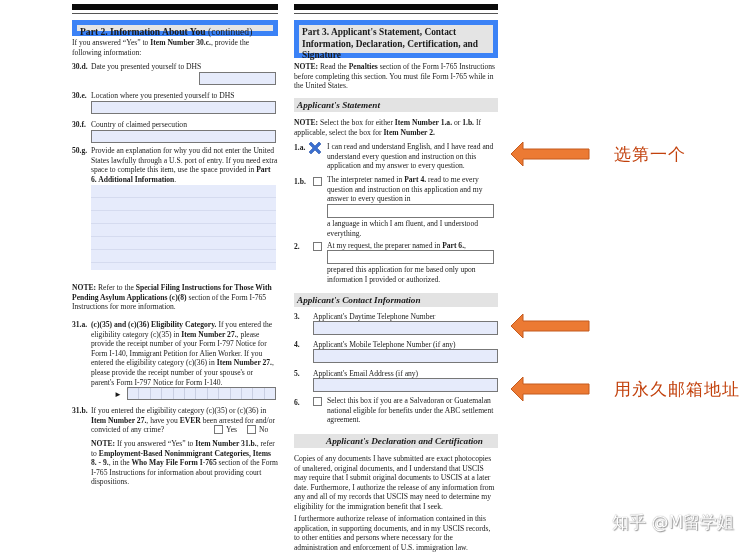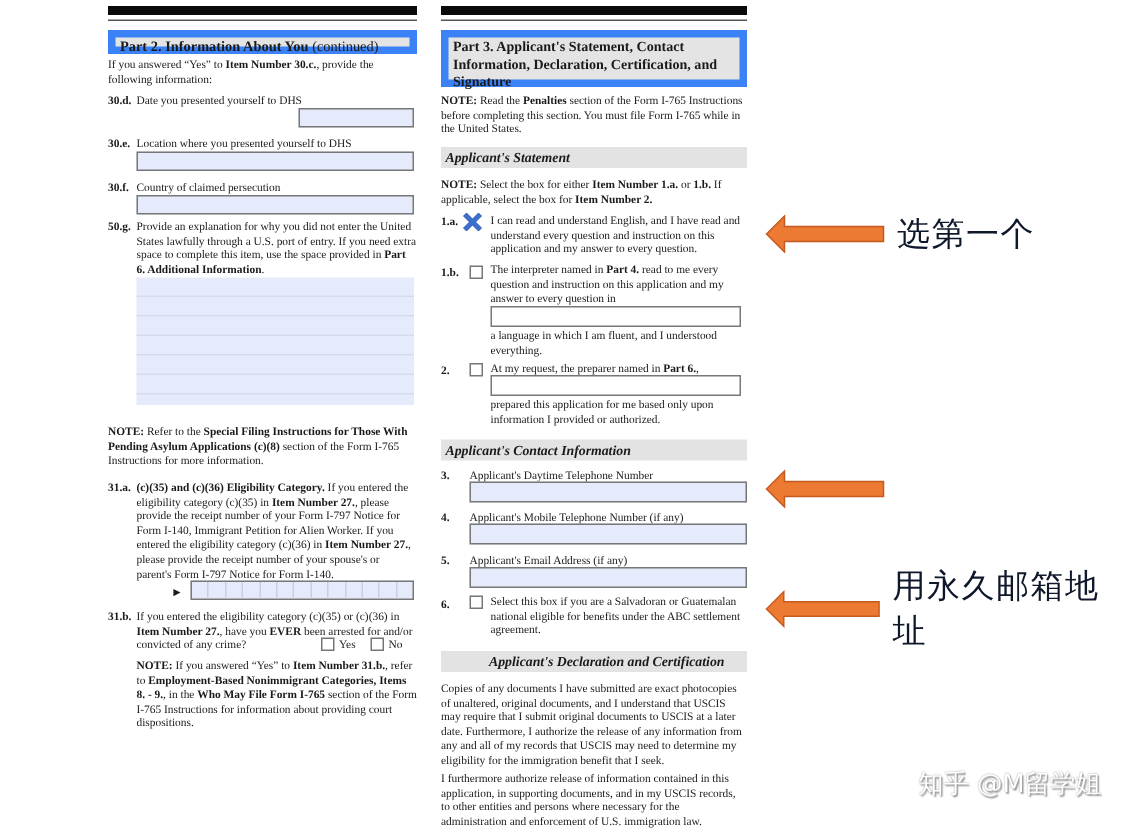--- a/index.html
+++ b/index.html
@@ -12,21 +12,21 @@
   .parthead .light{font-weight:normal;}
   .txt{position:absolute;font-size:7.6px;line-height:9.6px;}
   .num{position:absolute;font-size:7.6px;line-height:9.6px;font-weight:bold;}
   b{font-weight:bold;}
   .field{position:absolute;background:#e6ebfb;border:1px solid #777;box-sizing:border-box;}
   .field.plain{background:#ffffff;}
   .subhead{position:absolute;background:#e3e3e3;font-weight:bold;font-style:italic;font-size:9.2px;
            line-height:14px;padding-left:3px;box-sizing:border-box;}
   .chk{position:absolute;width:9px;height:9px;border:1px solid #777;background:#fff;box-sizing:border-box;}
   .arrowgrp{position:absolute;display:flex;align-items:center;}
-  .cn{font-family:"DejaVu Sans",sans-serif;font-size:22px;color:#0f172a;margin-left:8px;letter-spacing:1px;}
+  .cn{font-family:"DejaVu Sans",sans-serif;font-size:17px;color:#c2410c;margin-left:24px;letter-spacing:1px;}
   .watermark{position:absolute;left:612px;top:511px;font-family:"DejaVu Sans",sans-serif;font-size:17px;
              color:#ffffff;text-shadow:0 0 1px #888,1px 1px 1px #999;}
   .lines{position:absolute;background:#e6ebfb;}
   .lines div{height:12px;border-bottom:1px solid #d5dbef;}
   .combo{position:absolute;background:#e6ebfb;border:1px solid #777;box-sizing:border-box;display:flex;}
   .combo span{flex:1;border-right:1px solid #c9cfe3;}
 </style>
 </head>
 <body>
 

